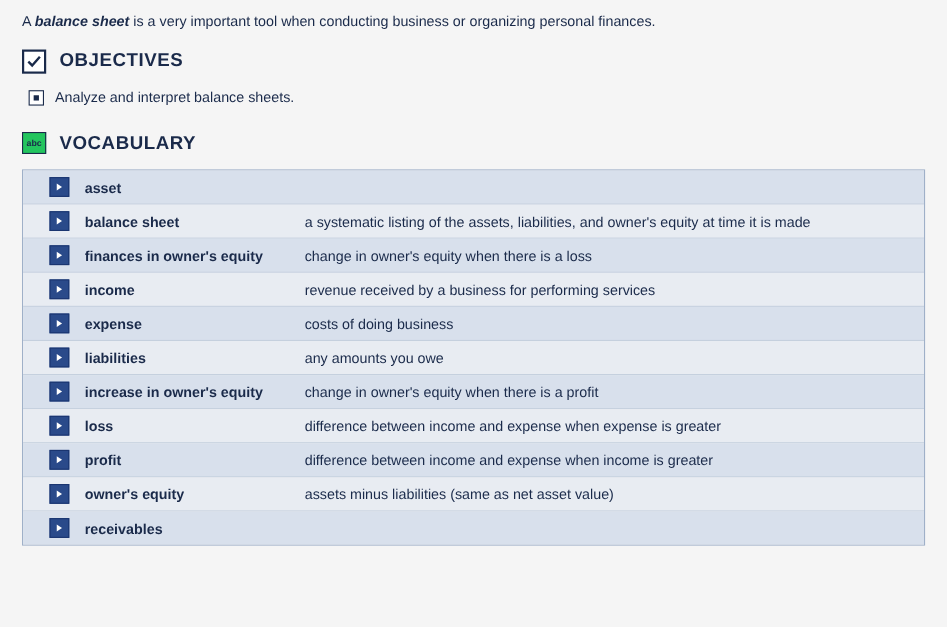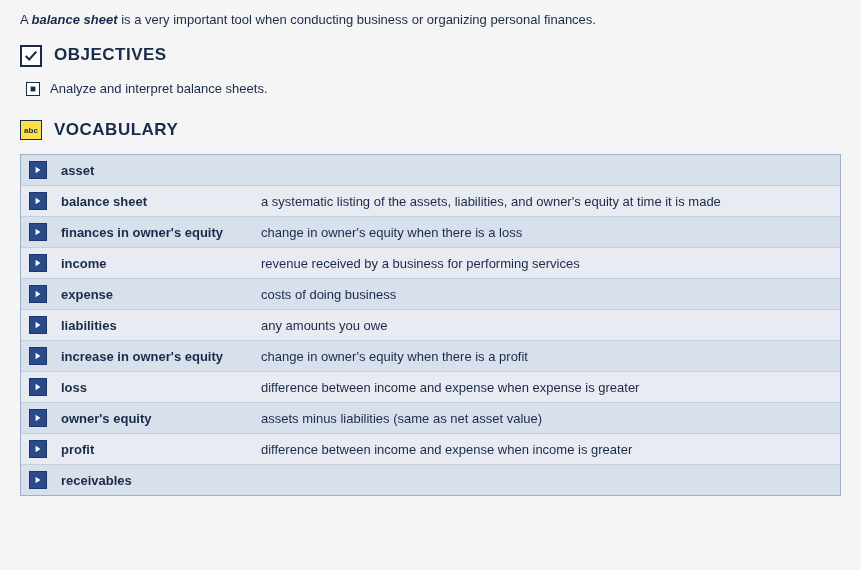--- a/index.html
+++ b/index.html
@@ -64,37 +64,37 @@
       gap: 10px;
       margin-left: 6px;
       margin-bottom: 24px;
       font-size: 13px;
       color: #1a2a4a;
     }
     .abc-icon {
       width: 22px;
       height: 20px;
       border: 1px solid #1a2a4a;
-      background: #fde047;
+      background: #22c55e;
       font-size: 8px;
       font-weight: bold;
       display: flex;
       align-items: center;
       justify-content: center;
       color: #1a2a4a;
       flex-shrink: 0;
     }
     .vocab-table {
       border: 1px solid #9fb0c8;
       margin-top: 8px;
     }
     .vocab-row {
       display: flex;
       align-items: center;
-      padding: 6px 8px;
+      padding: 6px 24px;
       font-size: 13px;
       background: #e8ecf2;
       border-bottom: 1px solid #c5d0de;
     }
     .vocab-row:nth-child(odd) {
       background: #d8e0ec;
     }
     .vocab-row:last-child {
       border-bottom: none;
     }
@@ -227,33 +227,33 @@
       </div>
       <div class="term">loss</div>
       <div class="definition">difference between income and expense when expense is greater</div>
     </div>
     <div class="vocab-row">
       <div class="play-icon">
         <svg viewBox="0 0 10 10">
           <path d="M2 1 L8 5 L2 9 Z"></path>
         </svg>
       </div>
+      <div class="term">profit</div>
+      <div class="definition">difference between income and expense when income is greater</div>
+    </div>
+    <div class="vocab-row">
+      <div class="play-icon">
+        <svg viewBox="0 0 10 10">
+          <path d="M2 1 L8 5 L2 9 Z"></path>
+        </svg>
+      </div>
       <div class="term">owner's equity</div>
       <div class="definition">assets minus liabilities (same as net asset value)</div>
     </div>
     <div class="vocab-row">
       <div class="play-icon">
         <svg viewBox="0 0 10 10">
           <path d="M2 1 L8 5 L2 9 Z"></path>
         </svg>
       </div>
-      <div class="term">profit</div>
-      <div class="definition">difference between income and expense when income is greater</div>
-    </div>
-    <div class="vocab-row">
-      <div class="play-icon">
-        <svg viewBox="0 0 10 10">
-          <path d="M2 1 L8 5 L2 9 Z"></path>
-        </svg>
-      </div>
       <div class="term">receivables</div>
     </div>
   </div>
 
 </body></html>

